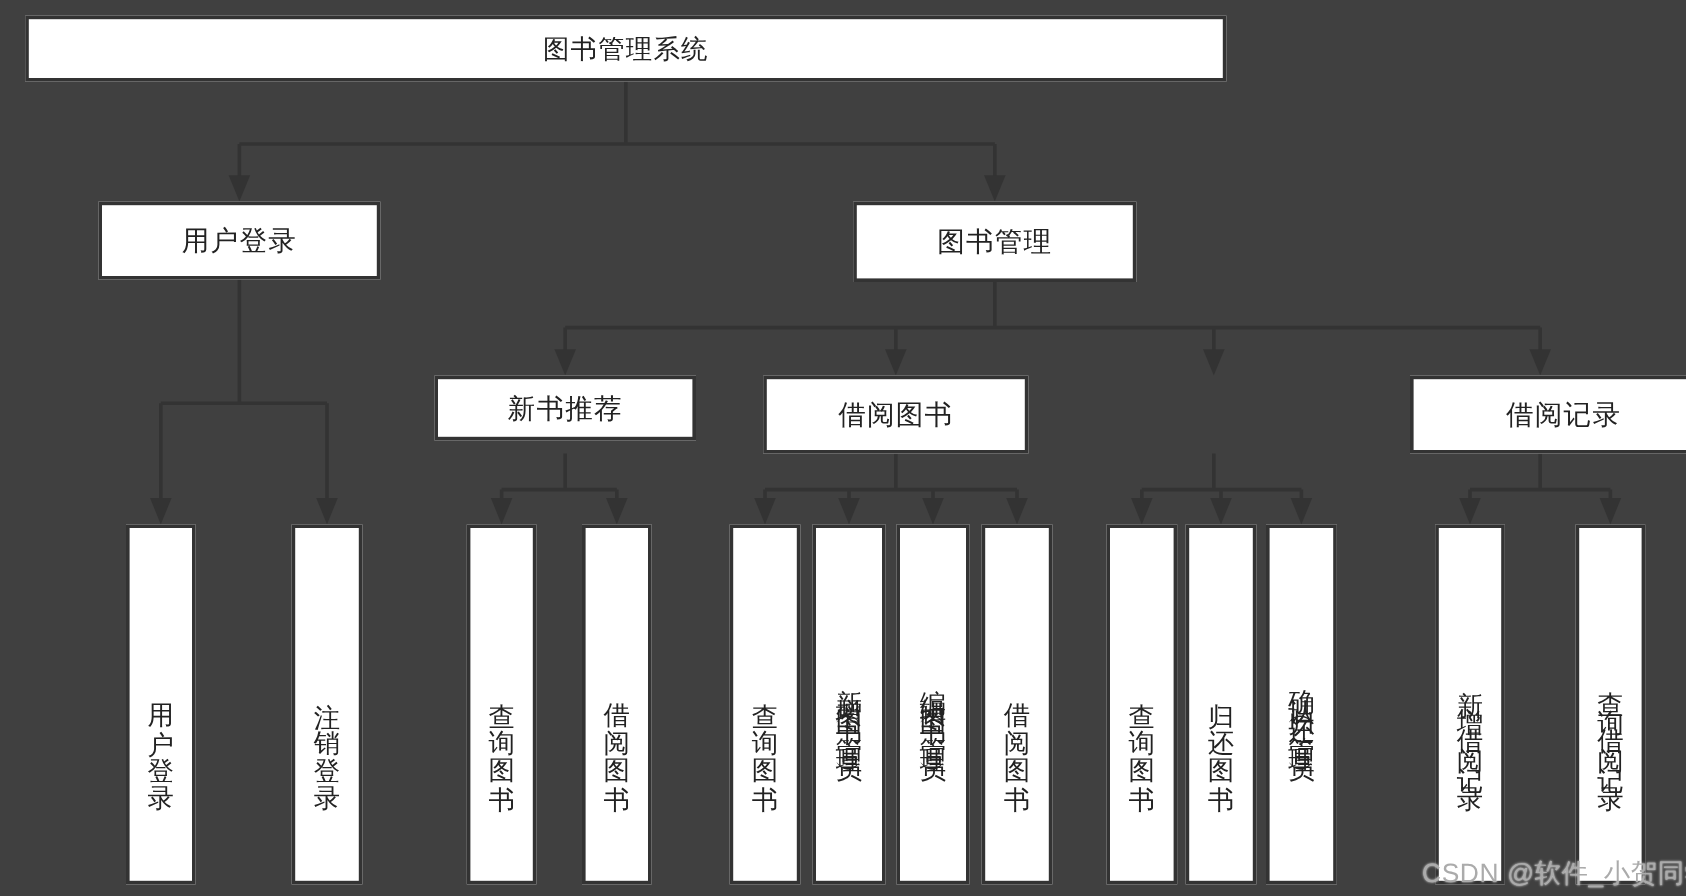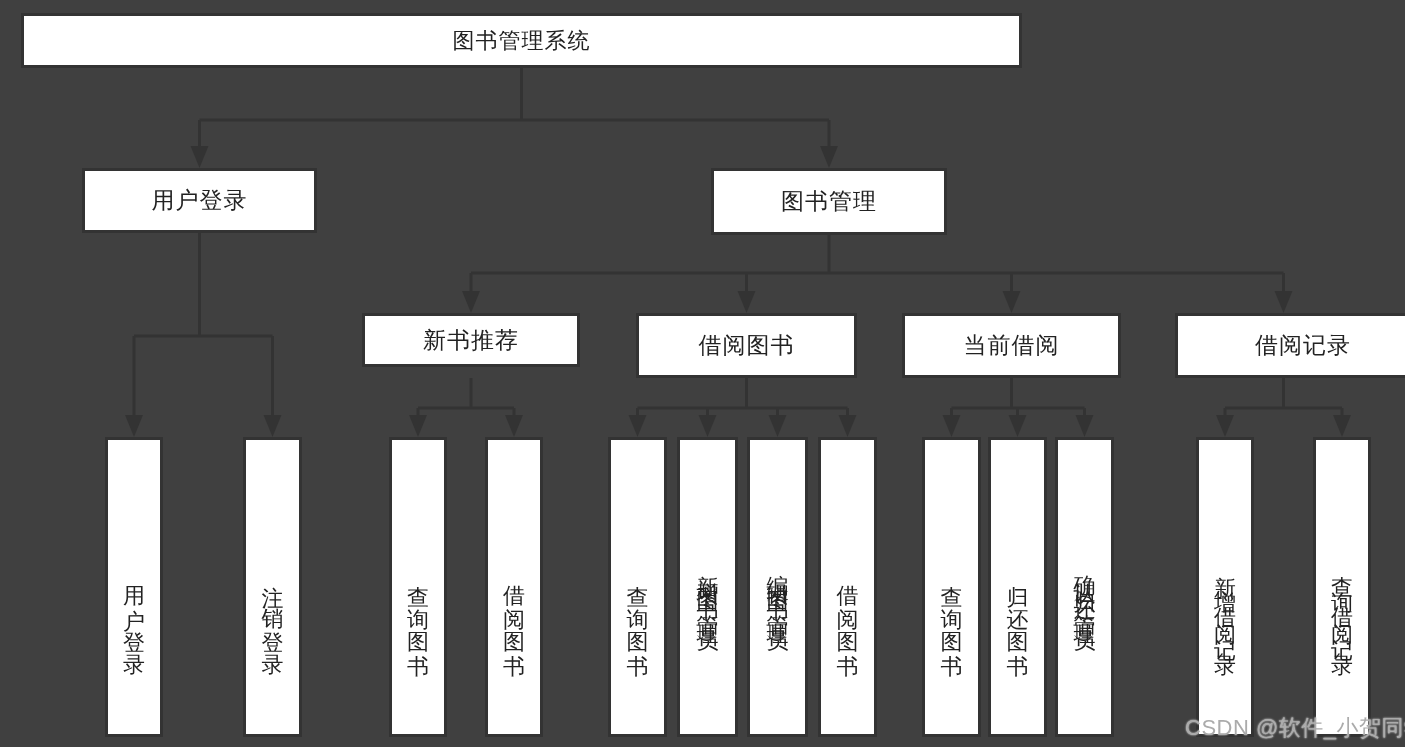--- a/index.html
+++ b/index.html
@@ -115,23 +115,20 @@
   <div class="node" style="left:711px;top:168px;width:236px;height:67px">
     <span>图书管理</span>
   </div>
 
   <div class="node" style="left:362px;top:313px;width:218px;height:54px">
     <span>新书推荐</span>
   </div>
   <div class="node" style="left:636px;top:313px;width:221px;height:65px">
     <span>借阅图书</span>
   </div>
-  <div class="node" style="left:902px;top:313px;width:219px;height:65px">
-    <span>当前借阅</span>
-  </div>
   <div class="node" style="left:1175px;top:313px;width:256px;height:65px">
     <span>借阅记录</span>
   </div>
 
   <div class="node leaf cs4" style="left:105px;top:437px;width:58px;height:300px">
     <span class="v">用户登录</span>
   </div>
   <div class="node leaf cs4" style="left:243px;top:437px;width:59px;height:300px">
     <span class="v">注销登录</span>
   </div>

